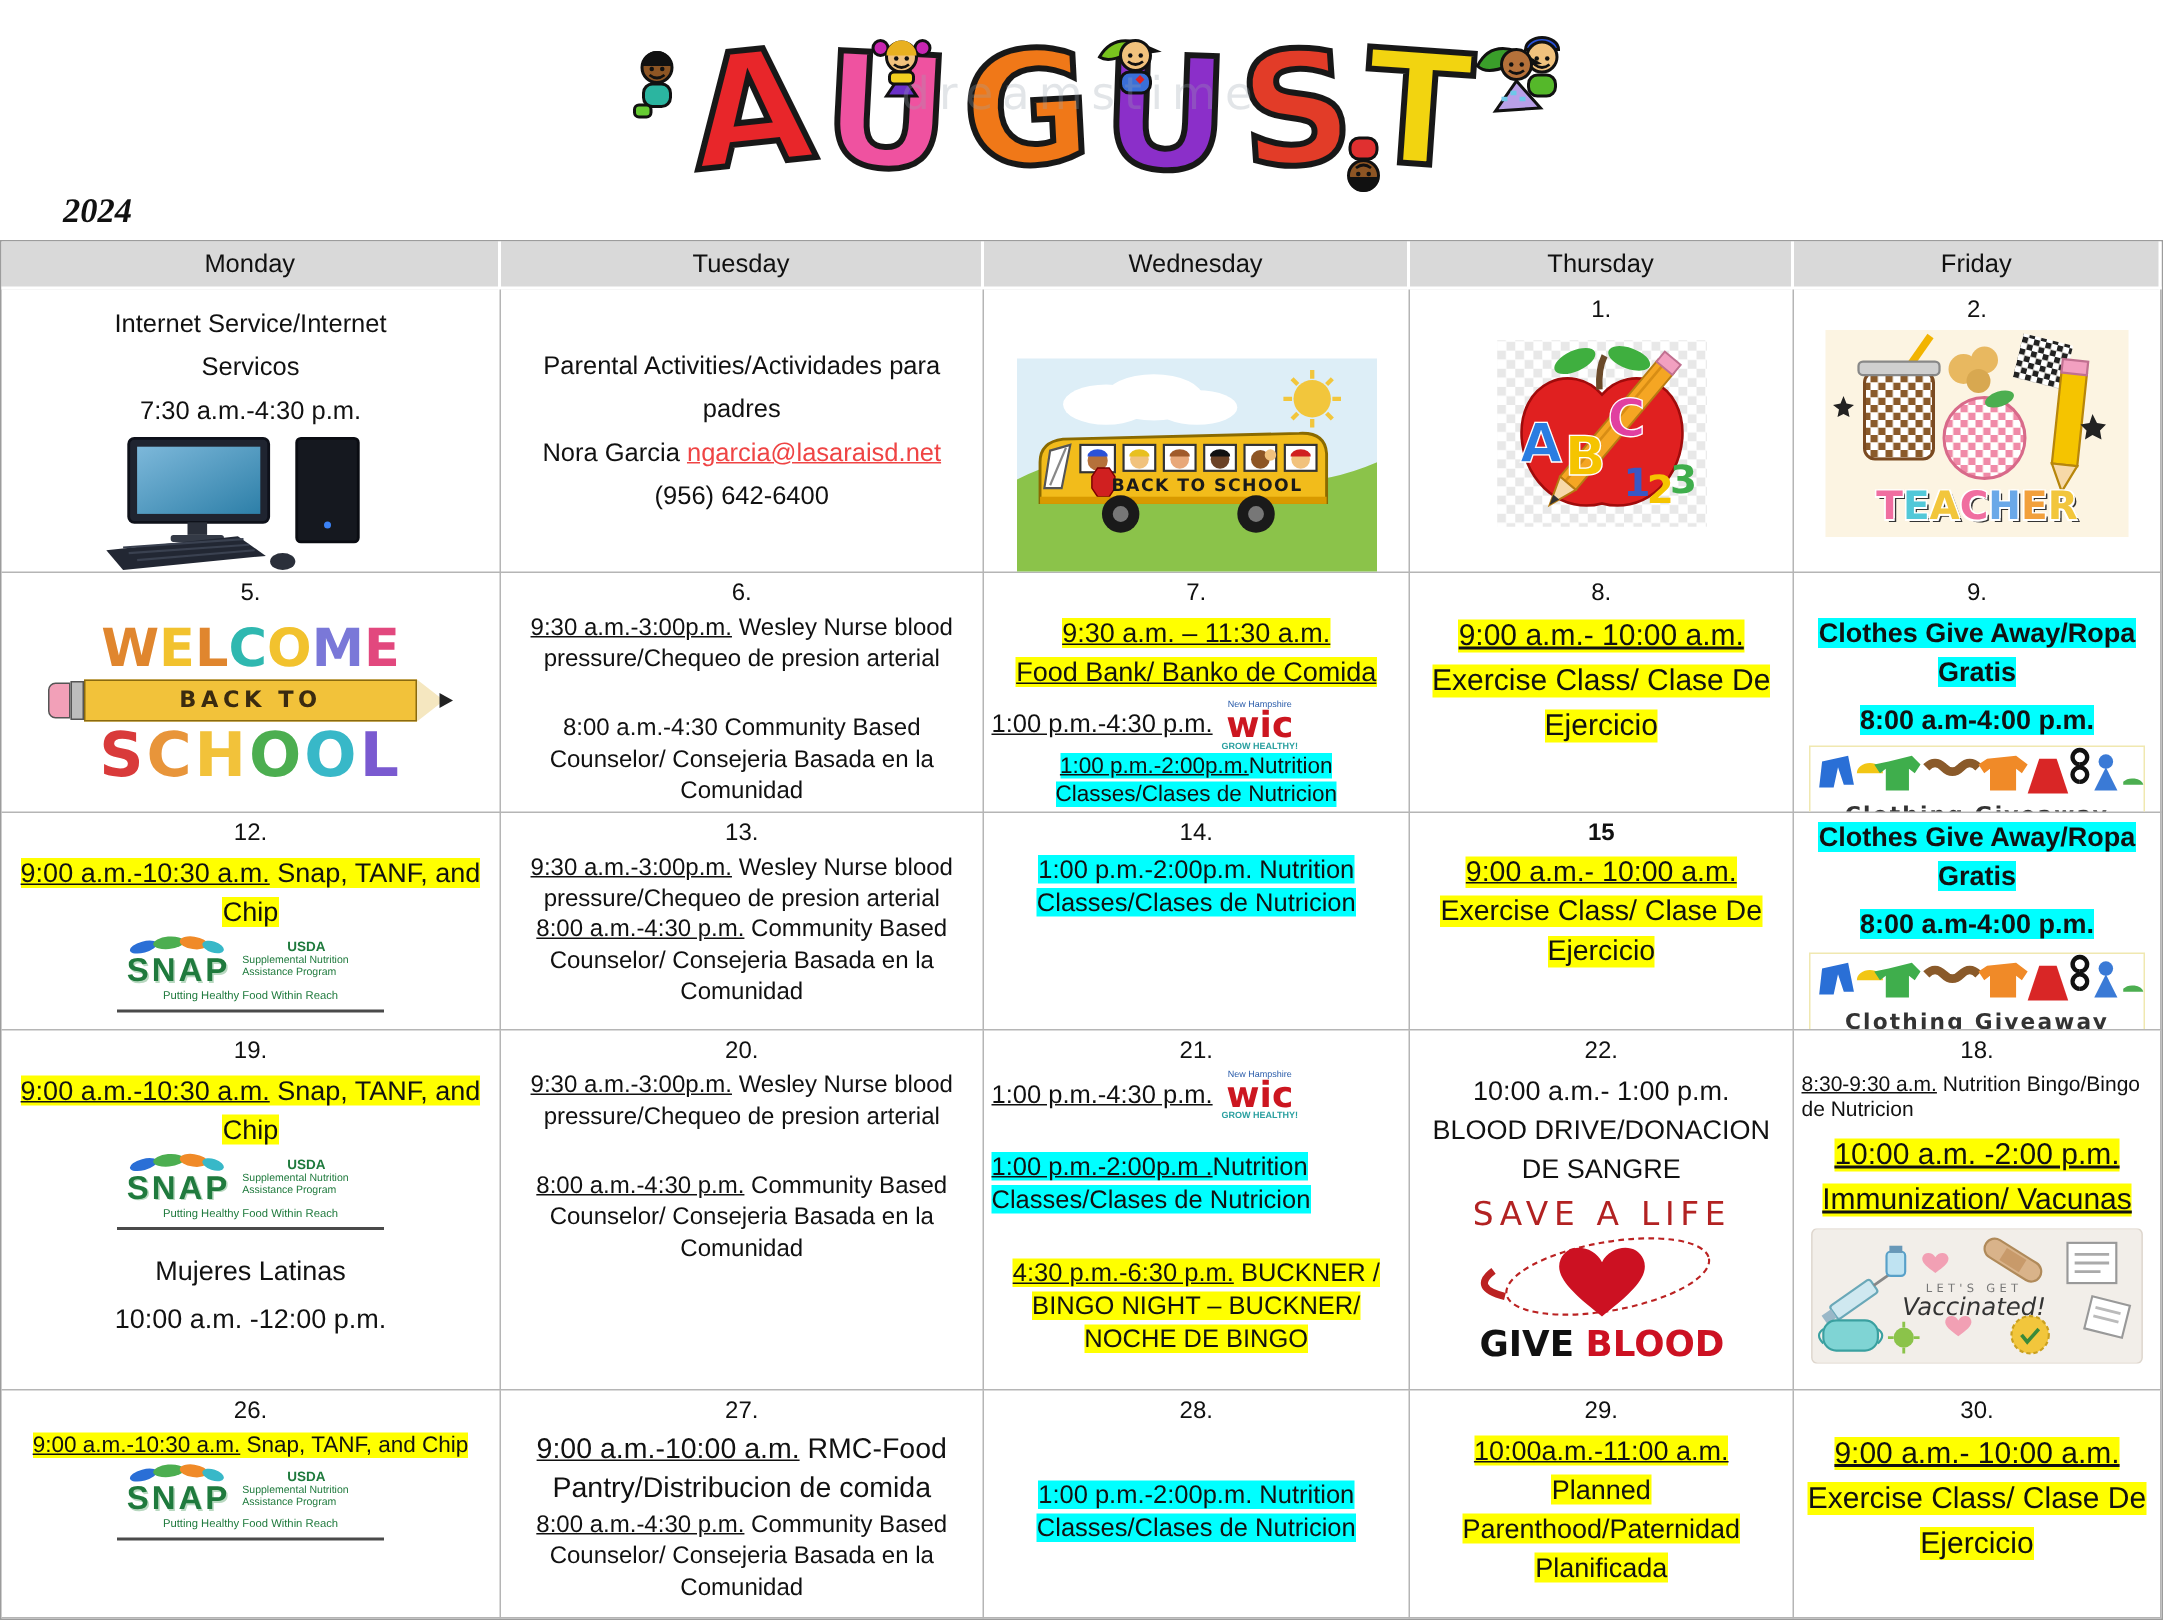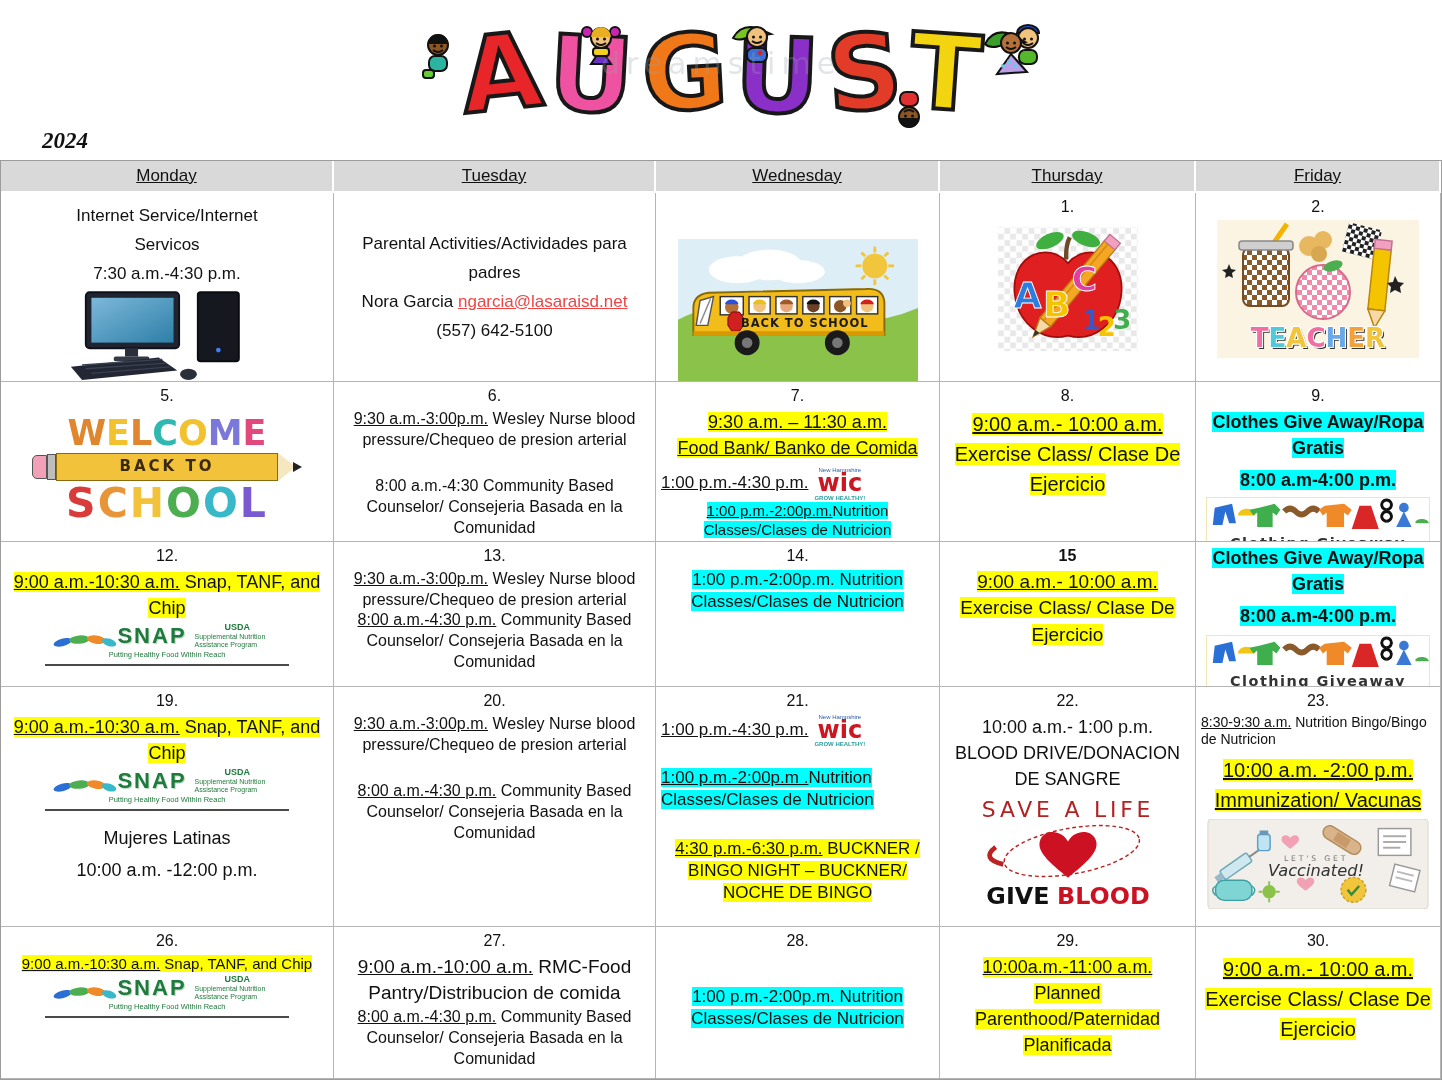--- a/index.html
+++ b/index.html
@@ -28,21 +28,21 @@
   
   .title-row{height:38px;display:flex;justify-content:space-between;align-items:center;padding:0 0 0 42px;}
   .doc-title{font-family:"Liberation Serif",serif;font-style:italic;font-weight:bold;font-size:23px;}
   .doc-year{font-family:"Liberation Serif",serif;font-style:italic;font-weight:bold;font-size:23px;margin-right:140px;}
 
   
   .cal{display:grid;grid-template-columns:333px 322px 284px 256px 245px;
        grid-template-rows:32px 189px 160px 145px 240px 152px;
        border:1px solid #9c9c9c;width:1440px;}
   .hcell{background:#d9d9d9;display:flex;align-items:center;justify-content:center;
-         font-size:17px;border-right:2px solid #fff;border-bottom:2px solid #fff;text-decoration:underline;}
+         font-size:17px;border-right:2px solid #fff;border-bottom:2px solid #fff;}
   .cell{border-right:1px solid #b5b5b5;border-bottom:1px solid #b5b5b5;padding:3px 5px;
         overflow:hidden;font-size:16px;line-height:1.3;text-align:center;}
   .daynum{font-size:16px;margin:1px 0 2px 0;}
   .hl-y{background:#ffff00;}
   .hl-c{background:#00ffff;}
   .u{text-decoration:underline;}
   .b{font-weight:bold;}
   .left{text-align:left;}
   .f14{font-size:14px;line-height:1.25;}
   .f15{font-size:15px;}
@@ -68,21 +68,21 @@
   .wb-eraser{width:13px;height:22px;background:#f2a0b8;border:1px solid #555;border-radius:5px 0 0 5px;}
   .wb-band{width:7px;height:24px;background:#bdbdbd;border:1px solid #555;}
   .wb-body{flex:1;height:26px;background:#f2c23a;border:1px solid #8a6a10;display:flex;align-items:center;justify-content:center;
            font-weight:800;font-size:15px;color:#3a2a10;letter-spacing:3px;font-family:"DejaVu Sans",sans-serif;}
   .wb-tipwood{width:0;height:0;border-top:14px solid transparent;border-bottom:14px solid transparent;border-left:18px solid #f5e7c0;}
   .wb-tiplead{width:0;height:0;border-top:5px solid transparent;border-bottom:5px solid transparent;border-left:9px solid #222;margin-left:-3px;}
 
   
   .snap-logo{display:inline-block;border-bottom:2px solid #4a4a4a;padding:0 6px 4px 6px;margin-top:2px;}
   .snap-row{display:flex;align-items:center;gap:8px;}
-  .snap-left{display:flex;align-items:flex-end;}
+  .snap-left{display:flex;flex-direction:column;align-items:flex-start;}
   .snap-word{font-size:22px;font-weight:900;color:#1f7a3d;letter-spacing:2px;text-shadow:1px 1px 0 #b8d8c0;line-height:1;}
   .snap-right{text-align:left;}
   .snap-usda{display:block;font-size:9px;font-weight:bold;color:#1f7a3d;line-height:1.1;padding-left:30px;}
   .snap-prog{display:block;font-size:7px;color:#1f7a3d;width:88px;line-height:1.15;}
   .snap-tag{font-size:7.5px;color:#1f7a3d;margin-top:1px;}
 
   
   .wic-logo{display:inline-flex;flex-direction:column;align-items:center;vertical-align:middle;margin-left:6px;line-height:1;}
   .wic-top{font-size:6px;color:#2a5caa;}
   .wic-word{font-size:24px;font-weight:900;color:#cc1620;letter-spacing:0;line-height:.9;font-family:"DejaVu Sans",sans-serif;}
@@ -201,21 +201,21 @@
         <polygon points="2,82 96,72 116,86 14,96" fill="#222733"></polygon>
         <path d="M14 80 L100 74 M18 84 L104 78 M24 89 L108 82" stroke="#3a4150" stroke-width="1.5"></path>
         <ellipse cx="128" cy="90" rx="9" ry="6" fill="#2a2f3a"></ellipse>
       </svg>
     </div>
 
     <div class="cell">
       <div class="lh17 f17 mt34">Parental Activities/Actividades para</div>
       <div class="lh17 f17">padres</div>
       <div class="lh17 f17"><span>Nora Garcia </span><a class="email">ngarcia@lasaraisd.net</a></div>
-      <div class="lh17 f17">(557) 642-5100</div>
+      <div class="lh17 f17">(956) 642-6400</div>
     </div>
 
     <div class="cell">
       <svg width="240" height="146" viewBox="0 0 250 150" style="margin-top:42px">
         <rect width="250" height="150" fill="#ddeef7"></rect>
         <circle cx="205" cy="28" r="13" fill="#f2c63c"></circle>
         <g stroke="#f2c63c" stroke-width="3">
           <line x1="205" y1="8" x2="205" y2="14"></line>
             <line x1="205" y1="42" x2="205" y2="48"></line>
           <line x1="185" y1="28" x2="191" y2="28"></line>
@@ -507,21 +507,21 @@
       <svg width="214" height="118" viewBox="0 0 224 124">
         <text x="112" y="26" font-size="23" fill="#b22222" letter-spacing="4" text-anchor="middle" font-family="DejaVu Serif">SAVE A LIFE</text>
         <ellipse cx="116" cy="62" rx="72" ry="24" fill="none" stroke="#bb2222" stroke-width="1.5" stroke-dasharray="4 3" transform="rotate(-10 116 62)"></ellipse>
         <path d="M44 76 Q20 70 36 58" fill="none" stroke="#bb2222" stroke-width="5"></path>
         <path d="M112,52 C106,40 88,38 83,50 C78,62 92,74 112,90 C132,74 146,62 141,50 C136,38 118,40 112,52 Z" fill="#cc1122"></path>
         <text x="112" y="118" font-size="25" font-weight="bold" text-anchor="middle" font-family="DejaVu Sans"><tspan fill="#111">GIVE</tspan><tspan fill="#cc1122" dx="8">BLOOD</tspan></text>
       </svg>
     </div>
 
     <div class="cell">
-      <div class="daynum">23.</div>
+      <div class="daynum">18.</div>
       <div class="left f14"><span class="u">8:30-9:30 a.m.</span><span> Nutrition Bingo/Bingo de Nutricion</span></div>
       <div class="f20 mt6"><span class="hl-y u">10:00 a.m. -2:00 p.m.</span></div>
       <div class="f20"><span class="hl-y u">Immunization/ Vacunas</span></div>
       <svg width="224" height="90" viewBox="0 0 230 94" style="margin-top:4px">
         <rect width="230" height="94" rx="4" fill="#f2eee9" stroke="#ddd5cc"></rect>
         <g transform="rotate(-35 32 48)">
           <rect x="12" y="42" width="34" height="11" rx="2" fill="#cfe8f0" stroke="#6aa8b8" stroke-width="1.5"></rect>
           <line x1="46" y1="47.5" x2="62" y2="47.5" stroke="#888" stroke-width="2"></line>
           <rect x="4" y="44" width="8" height="7" fill="#9ab8c8"></rect>
         </g>

